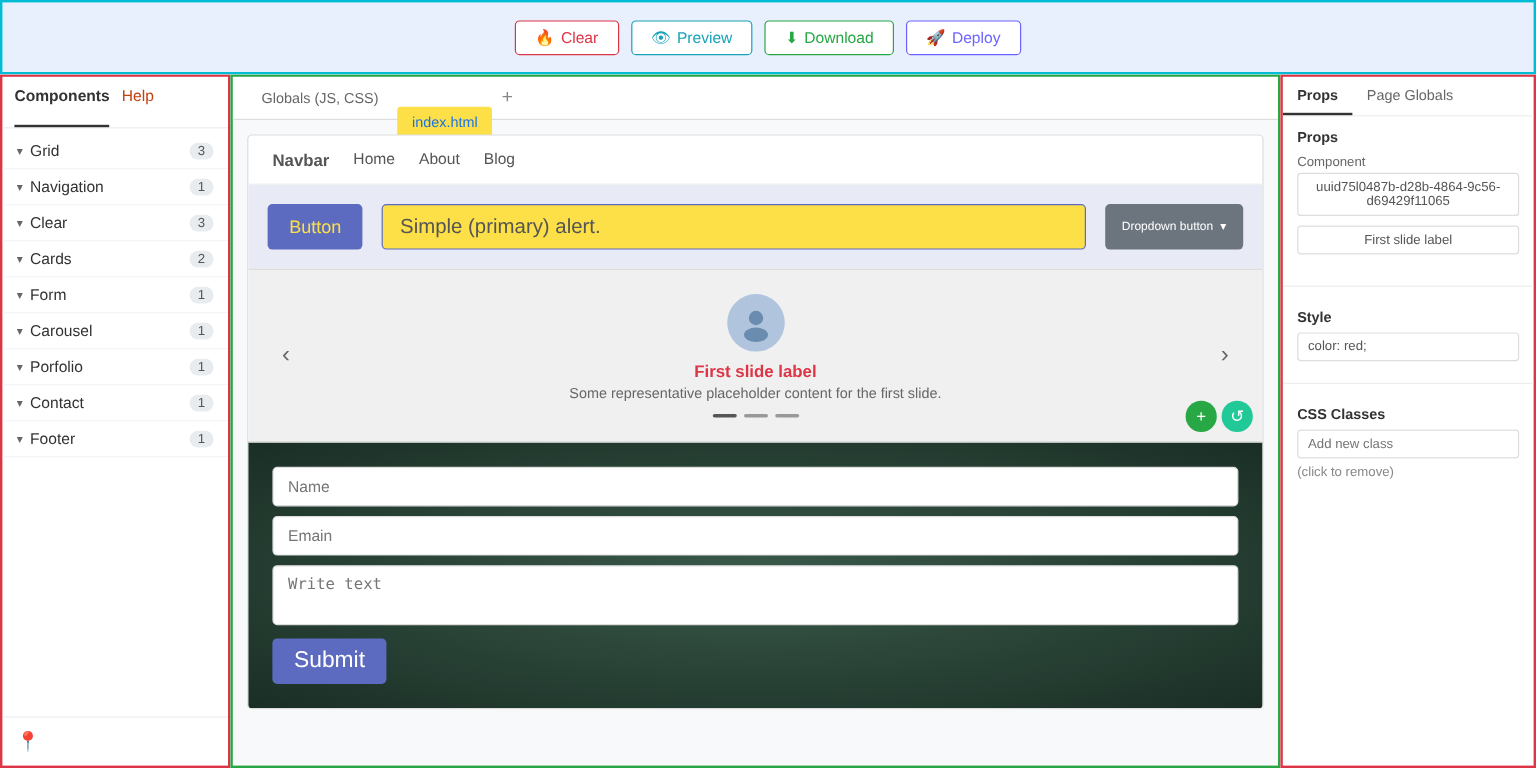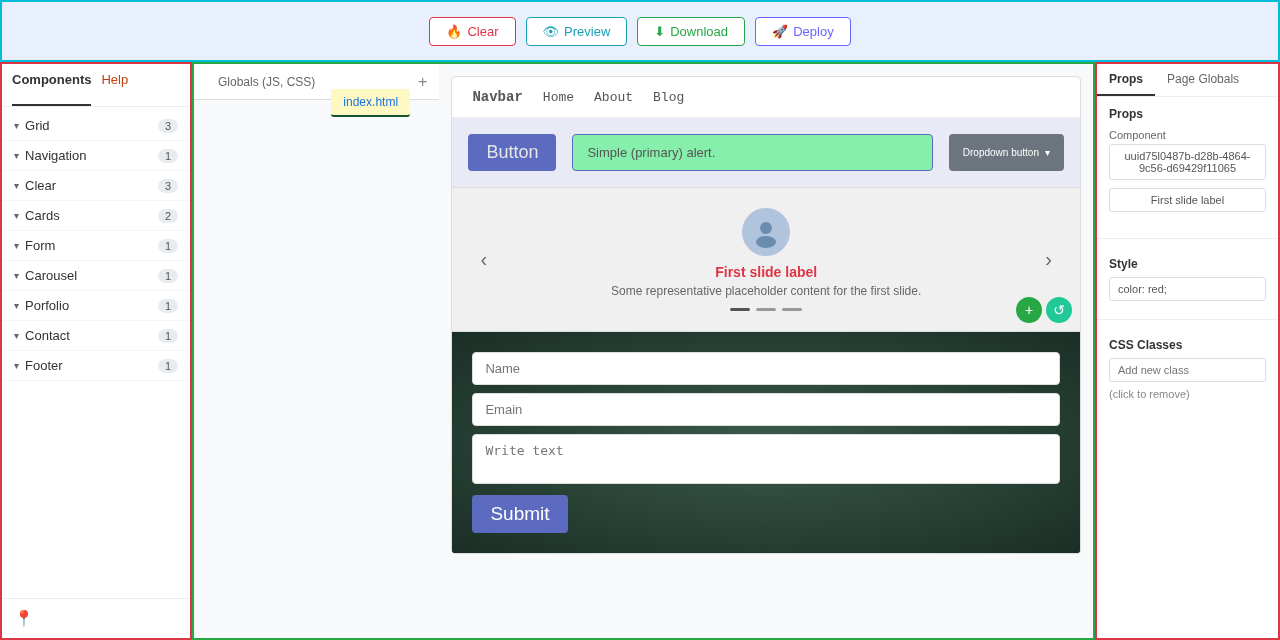--- a/index.html
+++ b/index.html
@@ -29,41 +29,41 @@
     .component-item { display: flex; align-items: center; justify-content: space-between; padding: 7px 12px; cursor: pointer; border-bottom: 1px solid #f5f5f5; }
     .component-left { display: flex; align-items: center; gap: 6px; color: #333; font-size: 13px; }
     .chevron { font-size: 10px; color: #666; }
     .component-count { background: #e9ecef; border-radius: 10px; padding: 1px 7px; font-size: 11px; color: #555; }
 
     .sidebar-footer { padding: 10px 12px; border-top: 1px solid #eee; display: flex; align-items: center; gap: 8px; }
     .sidebar-footer-icon { color: #888; font-size: 16px; }
     .sidebar-footer-link { color: #6c63ff; cursor: pointer; }
 
     
-    .center-canvas { flex: 1; border: 2px solid #28a745; background: #f8f9fa; display: flex; flex-direction: row; overflow: hidden; }
+    .center-canvas { flex: 1; border: 2px solid #28a745; background: #f8f9fa; display: flex; flex-direction: column; overflow: hidden; }
 
     .canvas-tabs { display: flex; align-items: center; background: white; border-bottom: 1px solid #ddd; padding: 0 12px; height: 36px; gap: 4px; }
     .canvas-tab { padding: 6px 12px; font-size: 12px; color: #666; cursor: pointer; border-radius: 3px; }
-    .canvas-tab.active { background: #fef9c3; color: #1a73e8; font-weight: 500; border-bottom: 2px solid #14532d; margin-top: 42px; }
+    .canvas-tab.active { background: #fde047; color: #1a73e8; font-weight: 500; border-bottom: 2px solid #14532d; margin-top: 42px; }
     .canvas-tab-add { color: #888; cursor: pointer; font-size: 16px; margin-left: 4px; }
 
     .canvas-content { flex: 1; overflow-y: auto; padding: 12px; }
 
     
     .preview-frame { background: white; border: 1px solid #ddd; border-radius: 4px; overflow: hidden; }
 
     
-    .preview-navbar { display: flex; align-items: flex-end; gap: 20px; padding: 12px 20px; border-bottom: 1px solid #eee; font-family: Liberation Mono, monospace; }
+    .preview-navbar { display: flex; align-items: flex-start; gap: 20px; padding: 12px 20px; border-bottom: 1px solid #eee; }
     .navbar-brand { font-weight: 600; color: #555; font-size: 14px; }
     .navbar-link { color: #555; font-size: 13px; cursor: pointer; }
 
     
     .component-row { display: flex; align-items: stretch; background: #e8eaf6; padding: 16px; gap: 16px; }
-    .btn-primary { background: #5c6bc0; color: #e5e5e5; border: none; padding: 8px 18px; border-radius: 4px; cursor: pointer; font-size: 18px; }
-    .alert-primary { flex: 1; background: #86efac; border: 1px solid #5c6bc0; border-radius: 4px; padding: 8px 14px; color: #555; font-size: 13px; display: flex; align-items: center; }
+    .btn-primary { background: #5c6bc0; color: #fde047; border: none; padding: 8px 18px; border-radius: 4px; cursor: pointer; font-size: 15px; }
+    .alert-primary { flex: 1; background: #fde047; border: 1px solid #5c6bc0; border-radius: 4px; padding: 8px 14px; color: #555; font-size: 17px; display: flex; align-items: center; }
     .btn-dropdown { background: #6c757d; color: white; border: none; padding: 8px 14px; border-radius: 4px; cursor: pointer; font-size: 10px; display: flex; align-items: center; gap: 6px; }
 
     
     .carousel-section { background: #f0f0f0; padding: 20px; display: flex; align-items: center; justify-content: space-between; position: relative; min-height: 120px; border-top: 1px solid #ddd; }
     .carousel-content { text-align: center; flex: 1; }
     .carousel-avatar { width: 48px; height: 48px; border-radius: 50%; background: #b0c4de; margin: 0 auto 8px; display: flex; align-items: center; justify-content: center; overflow: hidden; }
     .carousel-avatar svg { width: 36px; height: 36px; }
     .carousel-title { color: #dc3545; font-weight: 600; font-size: 14px; margin-bottom: 4px; }
     .carousel-desc { color: #666; font-size: 12px; }
     .carousel-dots { display: flex; justify-content: center; gap: 6px; margin-top: 10px; }
@@ -76,21 +76,21 @@
     .carousel-action-btn.teal { background: #20c997; }
 
     
     .contact-section { background: #2d4a3e; background-image: radial-gradient(ellipse at center, #3a5a4a 0%, #1a2e25 100%); padding: 20px; border-top: 1px solid #ddd; }
     .contact-title { color: white; font-size: 15px; font-weight: 600; margin-bottom: 12px; }
     .contact-field { width: 100%; background: white; border: 1px solid #ddd; border-radius: 4px; padding: 8px 12px; margin-bottom: 8px; font-size: 13px; color: #999; }
     .contact-textarea { width: 100%; background: white; border: 1px solid #ddd; border-radius: 4px; padding: 8px 12px; height: 50px; font-size: 13px; color: #999; resize: none; }
     .btn-submit { background: #5c6bc0; color: white; border: none; padding: 8px 18px; border-radius: 4px; cursor: pointer; font-size: 19px; margin-top: 8px; }
 
     
-    .right-panel { width: 185px; border: 2px solid #dc3545; background: white; overflow-y: auto; }
+    .right-panel { width: 213px; border: 2px solid #dc3545; background: white; overflow-y: auto; }
     .right-panel-tabs { display: flex; border-bottom: 1px solid #eee; }
     .right-panel-tab { padding: 8px 12px; font-size: 12px; cursor: pointer; color: #666; }
     .right-panel-tab.active { color: #333; border-bottom: 2px solid #333; font-weight: 600; }
 
     .props-section { padding: 10px 12px; }
     .props-label { font-size: 12px; color: #333; font-weight: 600; margin-bottom: 8px; }
     .props-field { width: 100%; border: 1px solid #ddd; border-radius: 3px; padding: 5px 8px; font-size: 11px; color: #555; margin-bottom: 8px; text-align: center; }
     .props-field-label { font-size: 11px; color: #666; margin-bottom: 3px; }
 
     .props-divider { border: none; border-top: 1px solid #eee; margin: 8px 0; }

